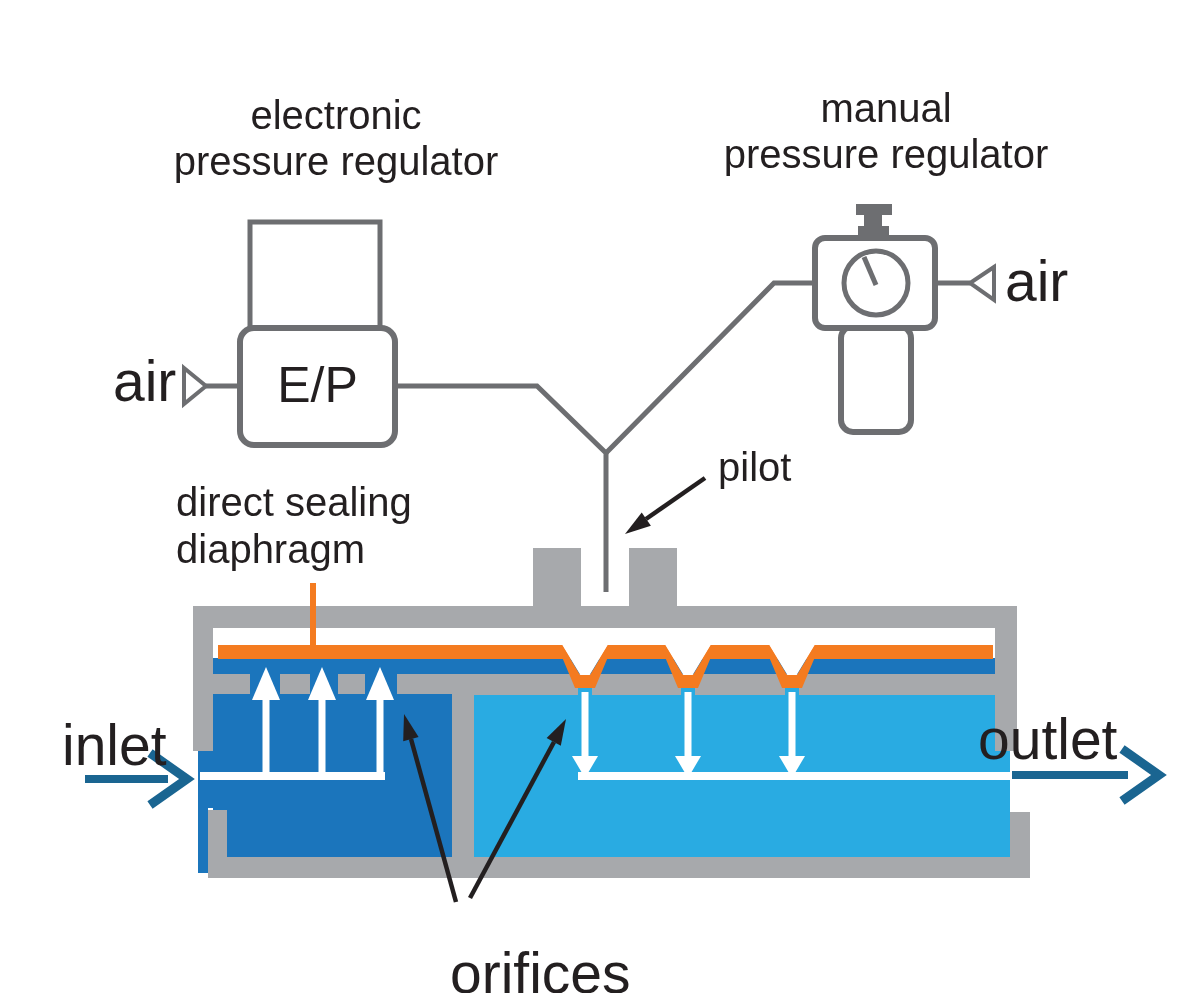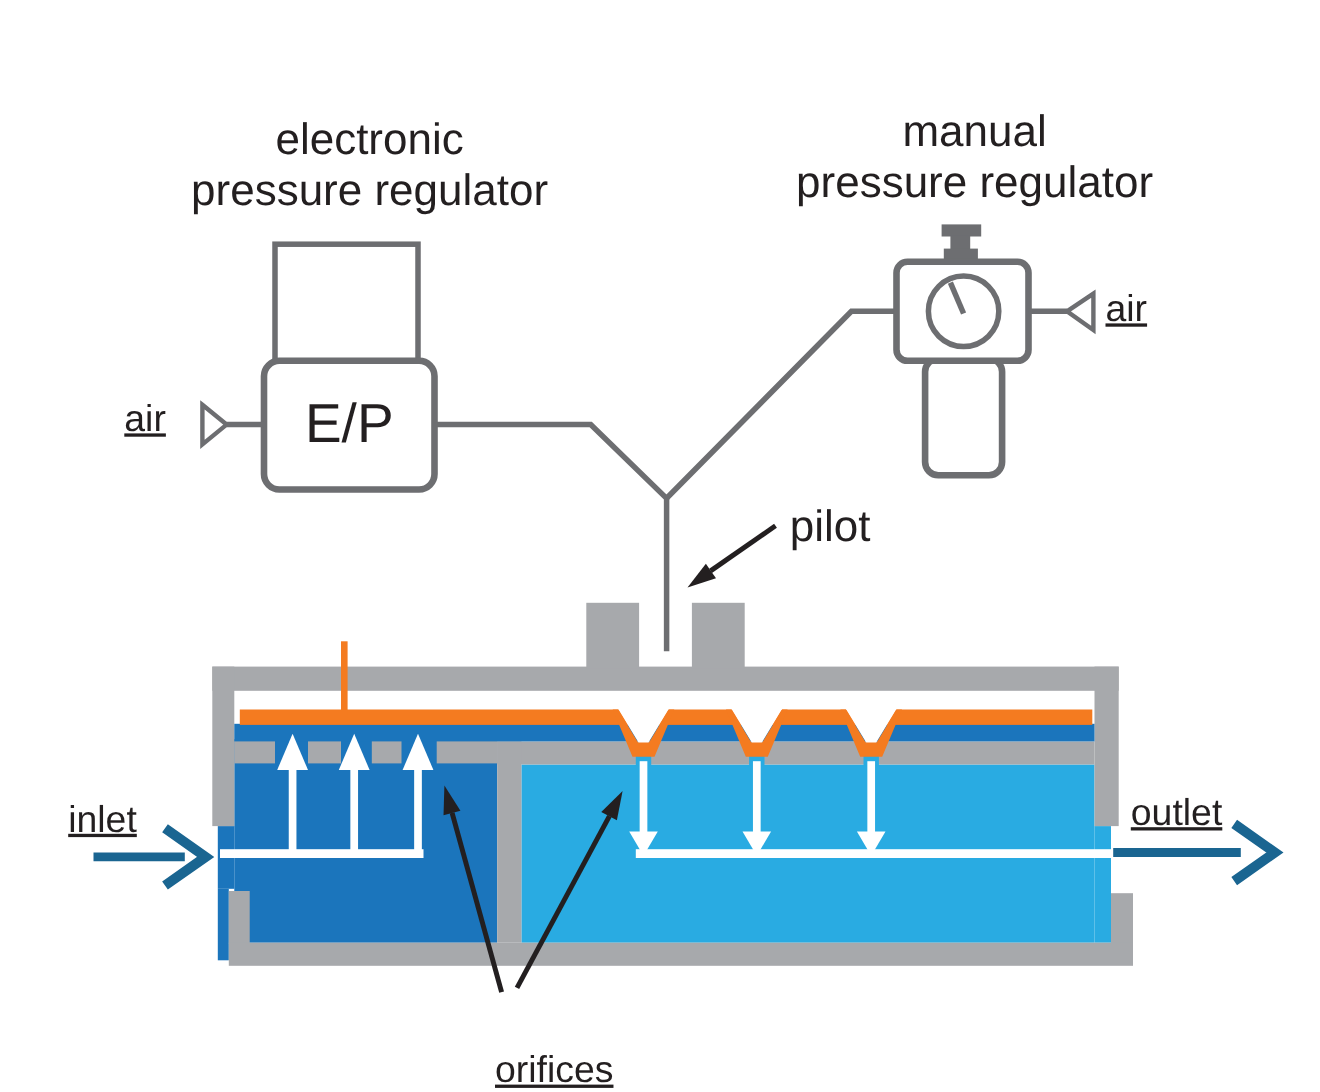--- a/index.html
+++ b/index.html
@@ -1,21 +1,21 @@
 <!DOCTYPE html>
 <html style="--background: #ffffff; --housing-gray: #a7a9ac; --line-gray: #6d6e71; --dark-blue: #1b75bc; --light-blue: #29abe2; --diaphragm-orange: #f47b20; --flow-arrow-white: #ffffff; --port-arrow-blue: #1a6591; --text-black: #231f20;"><head>
 <meta charset="utf-8">
 <style>
   html,body{margin:0;padding:0;background:#fff;}
   .canvas{position:relative;width:1200px;height:993px;background:var(--background,#fff);overflow:hidden;}
   .canvas svg{position:absolute;left:0;top:0;}
   .lbl{position:absolute;font-family:"Liberation Sans",sans-serif;color:var(--text-black,#231f20);white-space:nowrap;}
   .lbl.center{text-align:center;white-space:normal;}
-  .f40{font-size:40px;line-height:46px;margin-top:12px;}
-  .f42{font-size:34px;line-height:46px;text-decoration:underline;}
+  .f40{font-size:40px;line-height:46px;}
+  .f42{font-size:57px;line-height:46px;}
   .f50{font-size:50px;line-height:50px;}
   .pilot-lines{stroke:var(--line-gray);stroke-width:5;fill:none;}
   .sym{fill:#ffffff;stroke:var(--line-gray);}
   .knob{fill:var(--line-gray);}
   .housing{fill:var(--housing-gray);}
   .dark{fill:var(--dark-blue);}
   .light{fill:var(--light-blue);}
   .orange{fill:var(--diaphragm-orange);}
   .wht{fill:var(--flow-arrow-white);}
   .teal-ln{stroke:var(--port-arrow-blue);stroke-width:8;fill:none;}
@@ -156,24 +156,28 @@
     <div>manual</div>
     <div>pressure regulator</div>
   </div>
 
   <div class="lbl f42" style="left:113px;top:358px;">air</div>
 
   <div class="lbl f42" style="left:1005px;top:258px;">air</div>
 
   <div class="lbl center f50" style="left:240px;top:360px;width:155px;">E/P</div>
 
+  <div class="lbl f40" style="left:176px;top:479px;line-height:47px;">
+    <div>direct sealing</div>
+    <div>diaphragm</div>
+  </div>
 
   <div class="lbl f40" style="left:718px;top:442px;line-height:50px;">
     <div>pilot</div>
   </div>
 
   <div class="lbl f42" style="left:62px;top:722px;">inlet</div>
 
-  <div class="lbl f42" style="left:1028px;top:716px;">outlet</div>
+  <div class="lbl f42" style="left:978px;top:716px;">outlet</div>
 
   <div class="lbl f42" style="left:410px;top:950px;margin-left:40px;">orifices</div>
 
 </div>
 
 </body></html>

